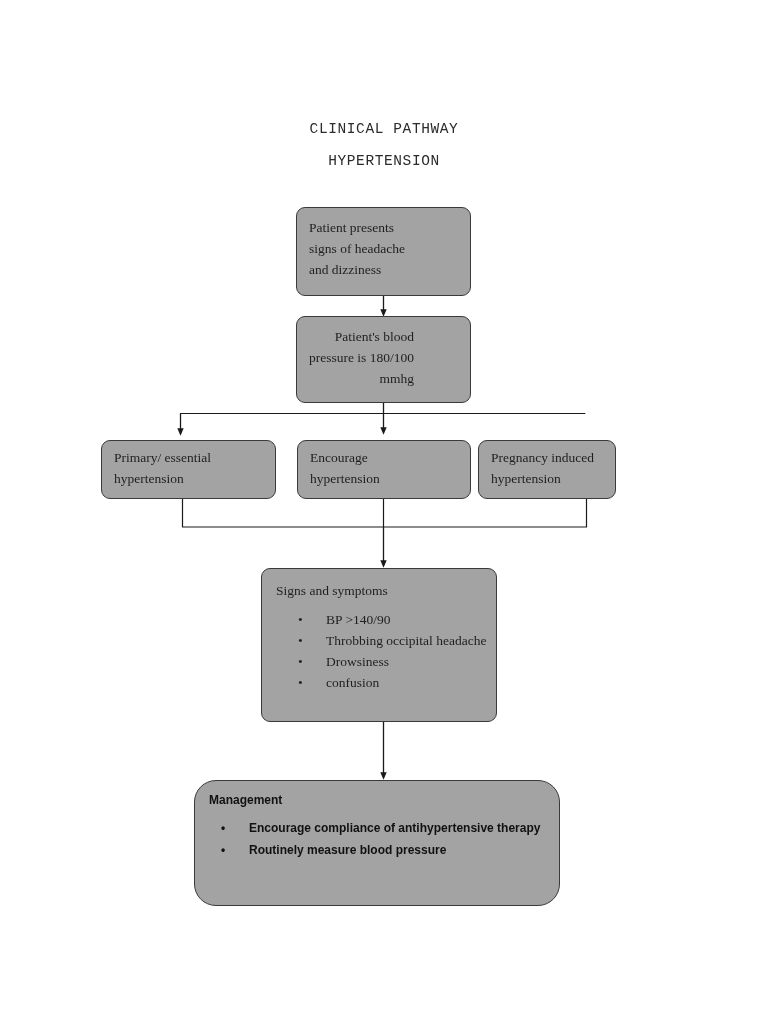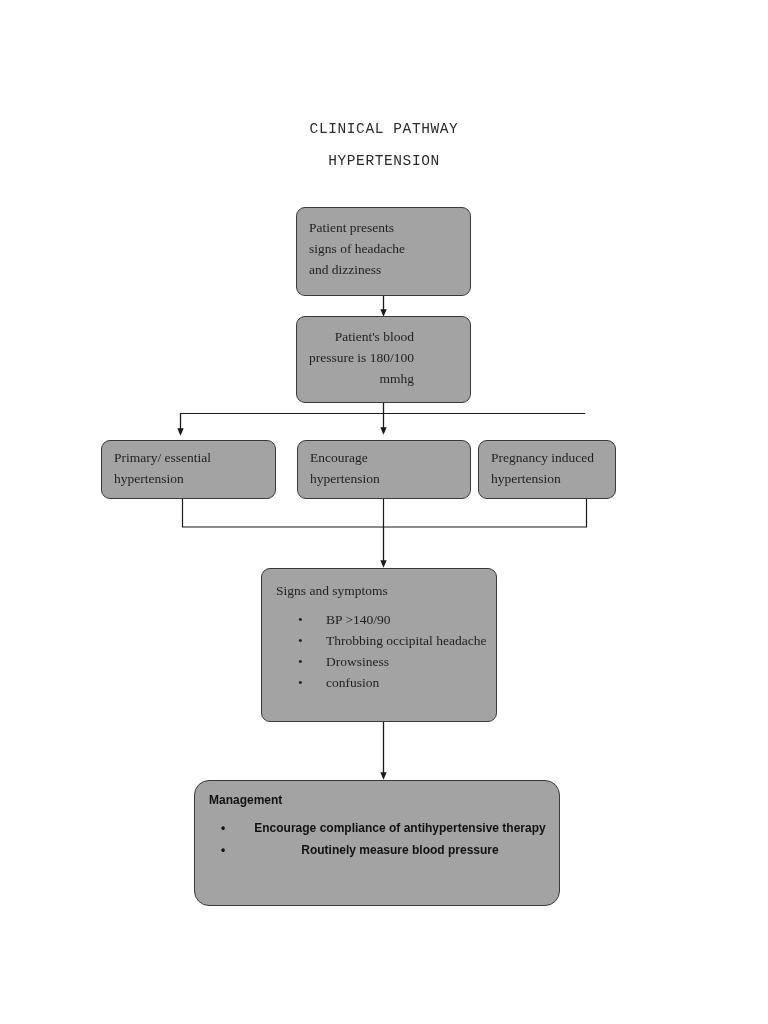--- a/index.html
+++ b/index.html
@@ -71,21 +71,21 @@
   #node-secondary { left: 297px; top: 440px; width: 174px; height: 59px; }
   #node-secondary .node-text { left: 12px; top: 6px; }
 
   #node-pregnancy { left: 478px; top: 440px; width: 138px; height: 59px; }
   #node-pregnancy .node-text { left: 12px; top: 6px; }
 
   #node-signs { left: 261px; top: 568px; width: 236px; height: 154px; }
   #node-signs .node-heading { position: absolute; left: 14px; top: 11px; text-align: right; }
   #node-signs .bullet-list { position: absolute; left: 36px; top: 41px; width: 195px; }
 
-  #node-management { left: 194px; top: 780px; width: 366px; height: 126px; border-radius: 15px; text-align: center; }
+  #node-management { left: 194px; top: 780px; width: 366px; height: 126px; border-radius: 22px; }
   #node-management .node-heading { position: absolute; left: 14px; top: 8px; }
   #node-management .bullet-list { position: absolute; left: 26px; top: 36px; width: 330px; }
 
   
   .bullet-list { list-style: none; margin: 0; padding: 0; }
   .bullet-list li {
     position: relative;
     padding-left: 28px;
     margin: 0 0 0 0;
   }

